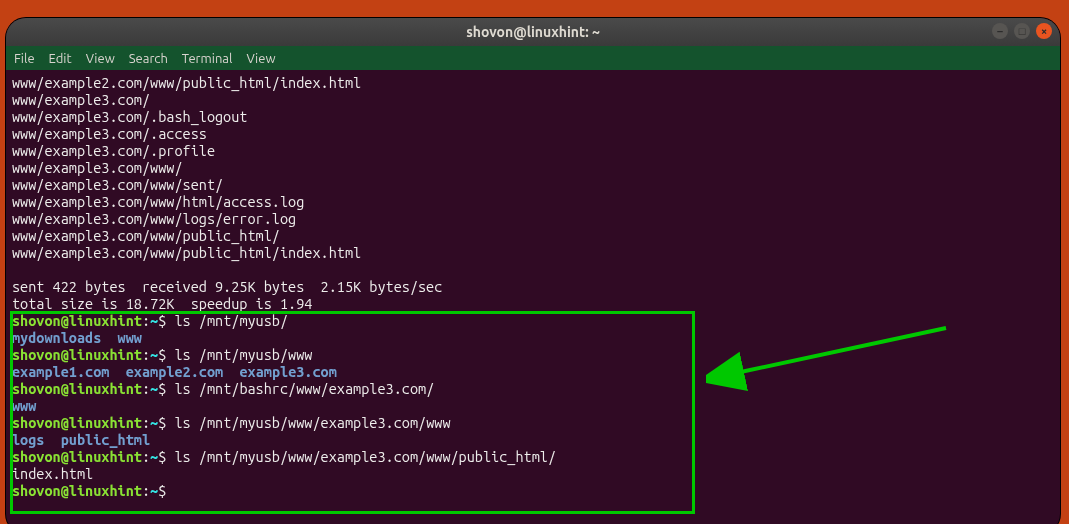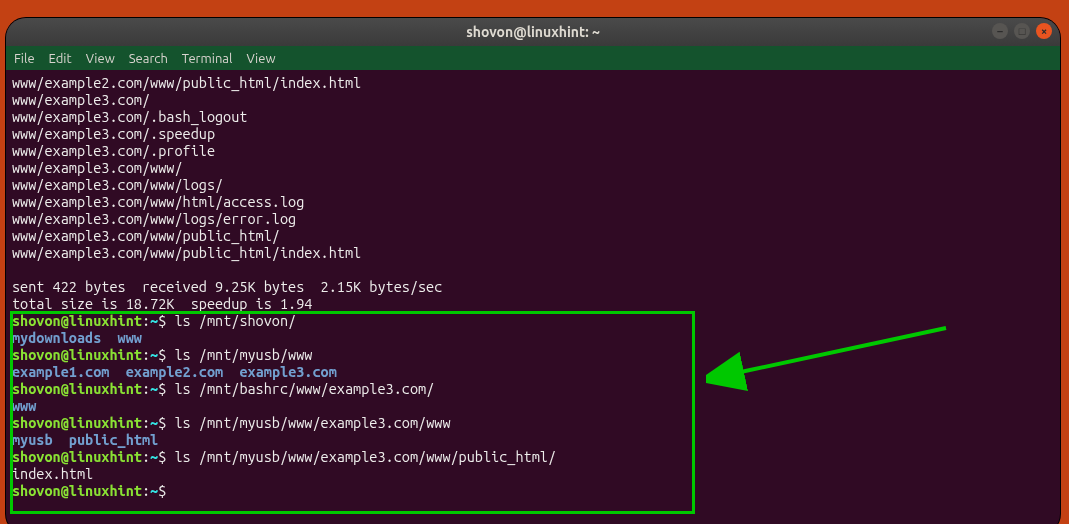--- a/index.html
+++ b/index.html
@@ -118,39 +118,39 @@
     <span>Edit</span>
     <span>View</span>
     <span>Search</span>
     <span>Terminal</span>
     <span>View</span>
   </div>
 
   <div class="term"><span>www/example2.com/www/public_html/index.html</span>
 <span>www/example3.com/</span>
 <span>www/example3.com/.bash_logout</span>
-<span>www/example3.com/.speedup</span>
+<span>www/example3.com/.access</span>
 <span>www/example3.com/.profile</span>
 <span>www/example3.com/www/</span>
-<span>www/example3.com/www/logs/</span>
+<span>www/example3.com/www/sent/</span>
 <span>www/example3.com/www/html/access.log</span>
 <span>www/example3.com/www/logs/error.log</span>
 <span>www/example3.com/www/public_html/</span>
 <span>www/example3.com/www/public_html/index.html</span>
 <span></span>
 <span>sent 422 bytes  received 9.25K bytes  2.15K bytes/sec</span>
 <span>total size is 18.72K  speedup is 1.94</span>
-<span class="green-prompt">shovon@linuxhint</span><span>:</span><span class="cyan-path">~</span><span>$ </span><span>ls /mnt/shovon/</span>
+<span class="green-prompt">shovon@linuxhint</span><span>:</span><span class="cyan-path">~</span><span>$ </span><span>ls /mnt/myusb/</span>
 <span class="blue-dir">mydownloads</span>  <span class="blue-dir">www</span>
 <span class="green-prompt">shovon@linuxhint</span><span>:</span><span class="cyan-path">~</span><span>$ </span><span>ls /mnt/myusb/www</span>
 <span class="blue-dir">example1.com</span>  <span class="blue-dir">example2.com</span>  <span class="blue-dir">example3.com</span>
 <span class="green-prompt">shovon@linuxhint</span><span>:</span><span class="cyan-path">~</span><span>$ </span><span>ls /mnt/bashrc/www/example3.com/</span>
 <span class="blue-dir">www</span>
 <span class="green-prompt">shovon@linuxhint</span><span>:</span><span class="cyan-path">~</span><span>$ </span><span>ls /mnt/myusb/www/example3.com/www</span>
-<span class="blue-dir">myusb</span>  <span class="blue-dir">public_html</span>
+<span class="blue-dir">logs</span>  <span class="blue-dir">public_html</span>
 <span class="green-prompt">shovon@linuxhint</span><span>:</span><span class="cyan-path">~</span><span>$ </span><span>ls /mnt/myusb/www/example3.com/www/public_html/</span>
 <span>index.html</span>
 <span class="green-prompt">shovon@linuxhint</span><span>:</span><span class="cyan-path">~</span><span>$ </span></div>
 
   <div class="hl-box" style="left:4px; top:293px; width:679px; height:197px;"></div>
 
   <svg class="arrow" style="left:700px; top:300px;" width="250" height="80">
     <defs>
       <marker id="ah" markerWidth="12" markerHeight="12" refX="2" refY="5" orient="auto">
         <path d="M0,0 L12,5 L0,10 Z" fill="#00c800"></path>

